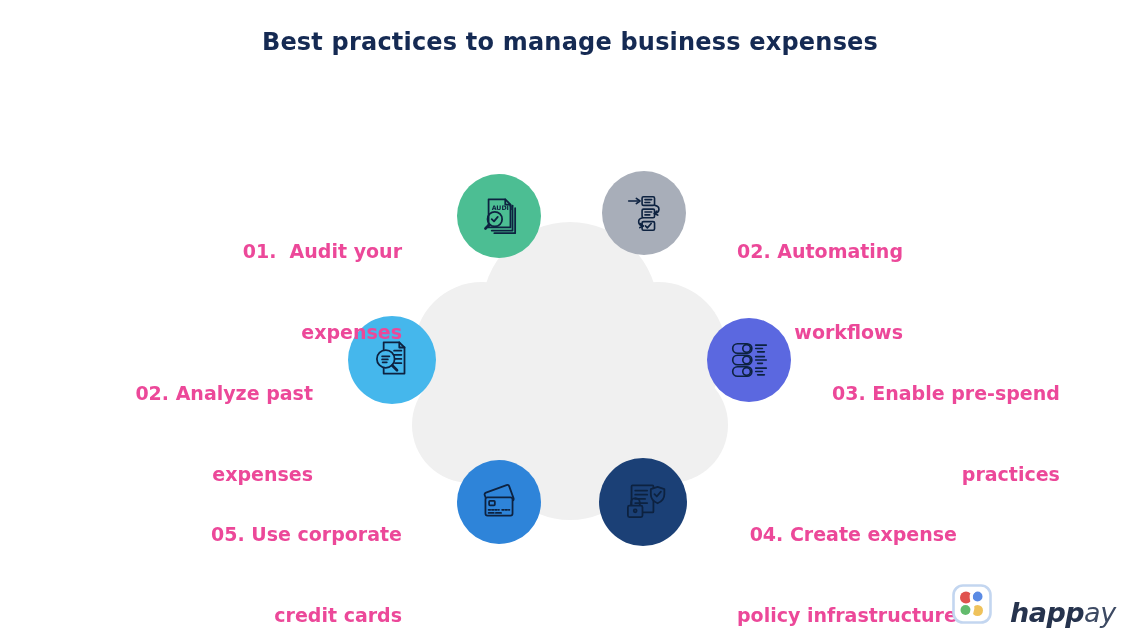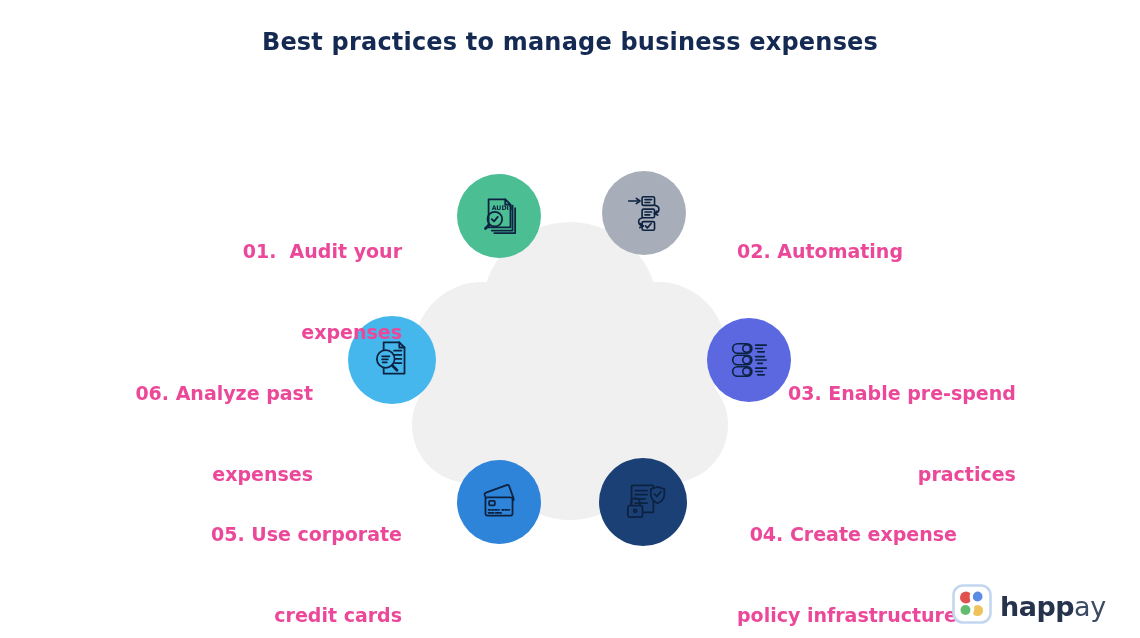--- a/index.html
+++ b/index.html
@@ -49,31 +49,32 @@
     font-size: 19px;
     font-weight: 700;
     line-height: 27px;
     color: #ec4899;
     white-space: pre;
   }
   .label.right { text-align: right; }
   .label.left  { text-align: right; }
   .l1 { top: 184px; right: 738px; }
   .l2 { top: 184px; left: 737px; }
-  .l3 { top: 326px; left: 788px; }
+  .l3 { top: 326px; left: 832px; }
   .l4 { top: 467px; left: 737px; }
   .l5 { top: 467px; right: 738px; }
   .l6 { top: 326px; right: 827px; }
   .logo {
     position: absolute;
     left: 952px;
     top: 584px;
     display: flex;
-    align-items: center;
-    gap: 8px;
+    align-items: flex-end;
+    gap: 18px;
+    font-style: italic;
   }
   .logo-text {
     font-size: 27px;
     color: #26334D;
     letter-spacing: -0.5px;
   }
   .logo-text .bold  { font-weight: 700; color: #26334D; }
   .logo-text .light { font-weight: 400; color: #3D4A63; }
   .icon-stroke { fill: none; stroke: #0D2240; stroke-width: 1.7; stroke-linecap: round; stroke-linejoin: round; }
   .icon-stroke-thick { fill: none; stroke: #0D2240; stroke-width: 2.6; stroke-linecap: round; }
@@ -216,35 +217,36 @@
       </svg>
     </span>
   </div>
 
   <div class="label right l1">
     <div>01.  Audit your</div>
     <div>expenses</div>
   </div>
   <div class="label left l2">
     <div>02. Automating</div>
+    <div>workflows</div>
   </div>
   <div class="label left l3">
     <div>03. Enable pre-spend</div>
     <div>practices</div>
   </div>
   <div class="label left l4">
     <div>04. Create expense</div>
     <div>policy infrastructure</div>
   </div>
   <div class="label right l5">
     <div>05. Use corporate</div>
     <div>credit cards</div>
   </div>
   <div class="label right l6">
-    <div>06. Analyze past</div>
+    <div>02. Analyze past</div>
     <div>expenses</div>
   </div>
 
   <div class="logo">
     <span>
       <svg width="40" height="40" viewBox="0 0 40 40">
         <rect x="1.5" y="1.5" width="37" height="37" rx="9.5" fill="#ffffff" stroke="#C3D6F0" stroke-width="2.6"></rect>
         <circle cx="14" cy="13.5" r="6" fill="#E0524E"></circle>
         <circle cx="25.5" cy="12.5" r="5" fill="#5B8BE4"></circle>
         <circle cx="13.5" cy="26" r="5" fill="#63BB6D"></circle>

